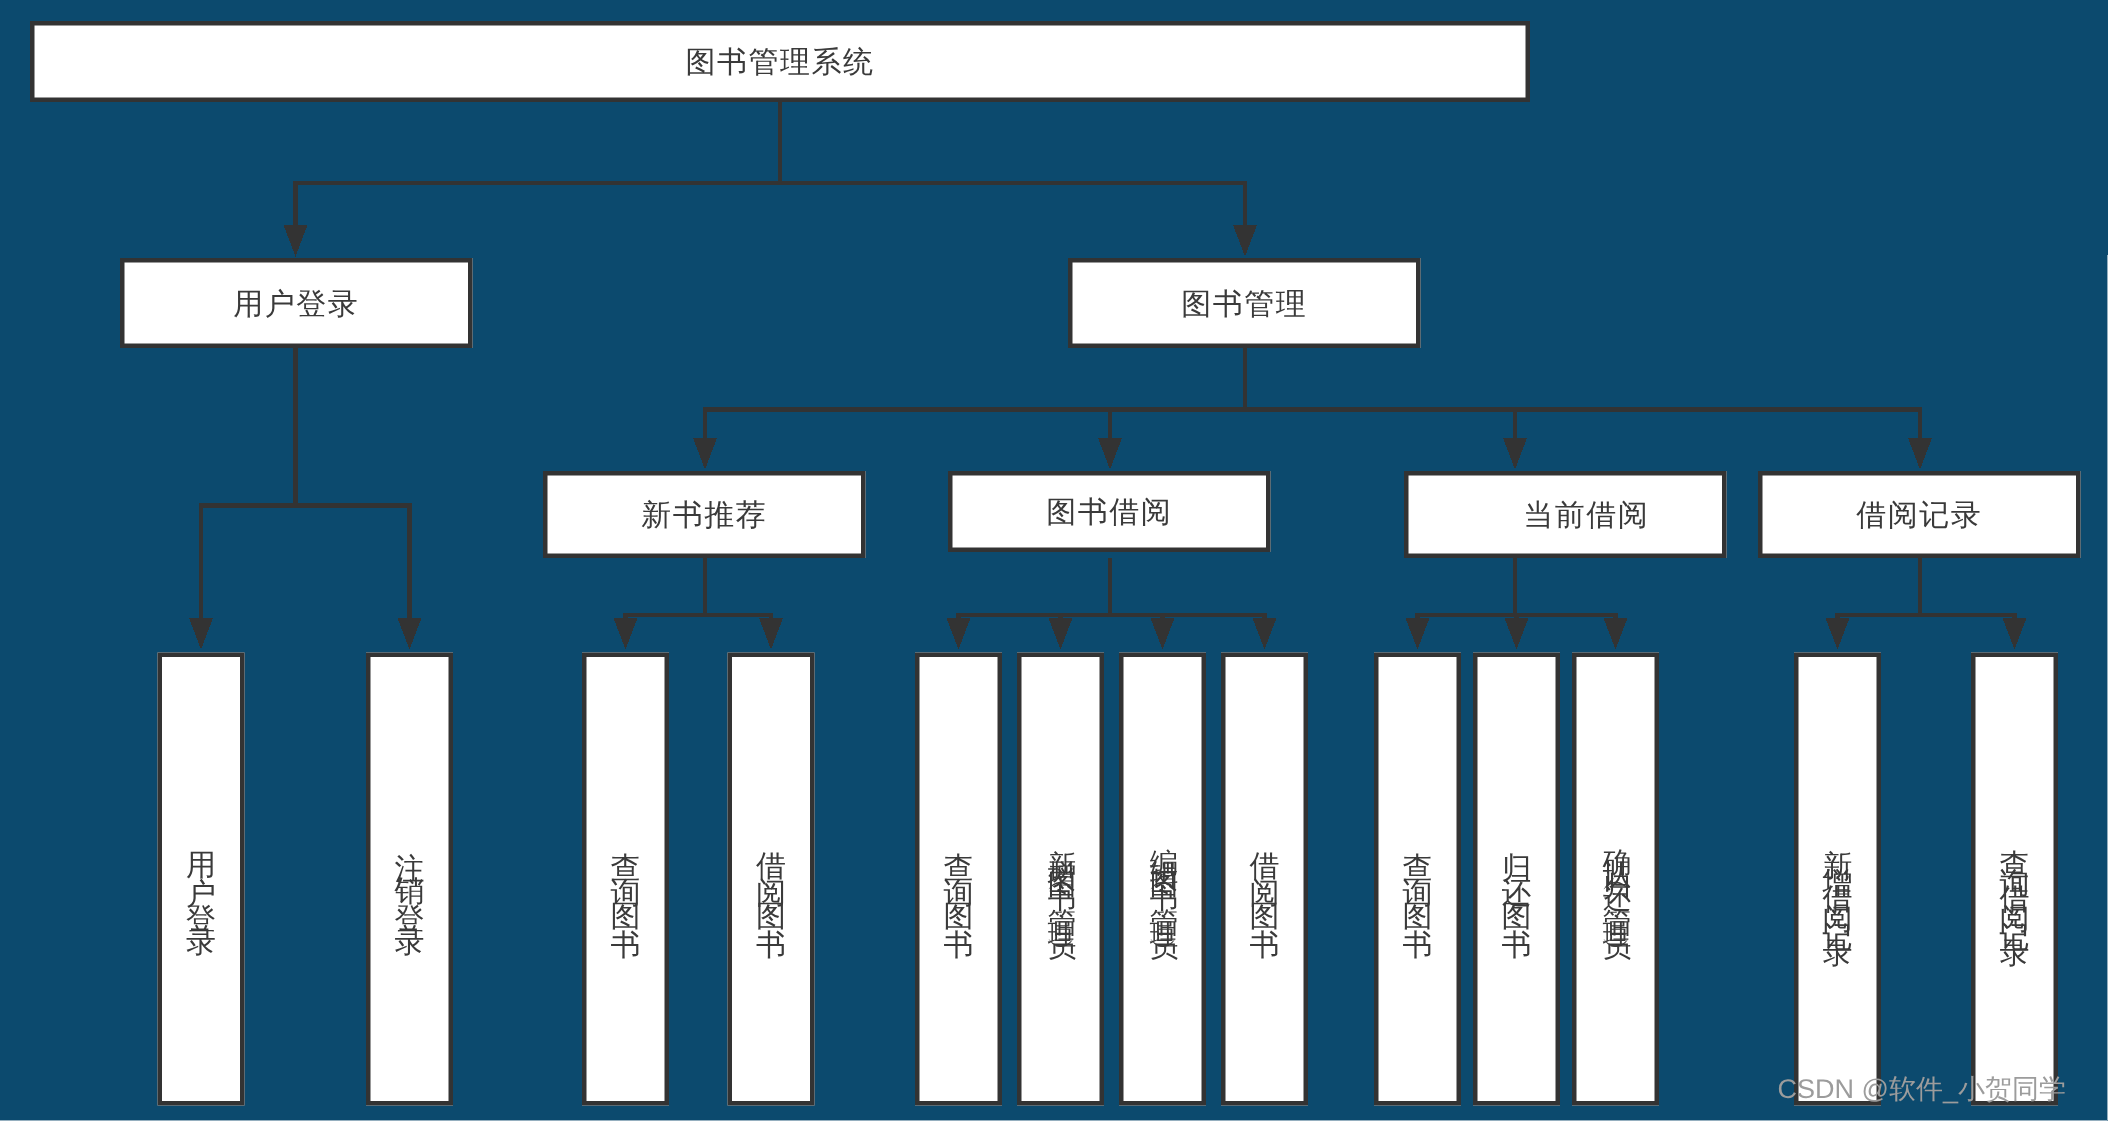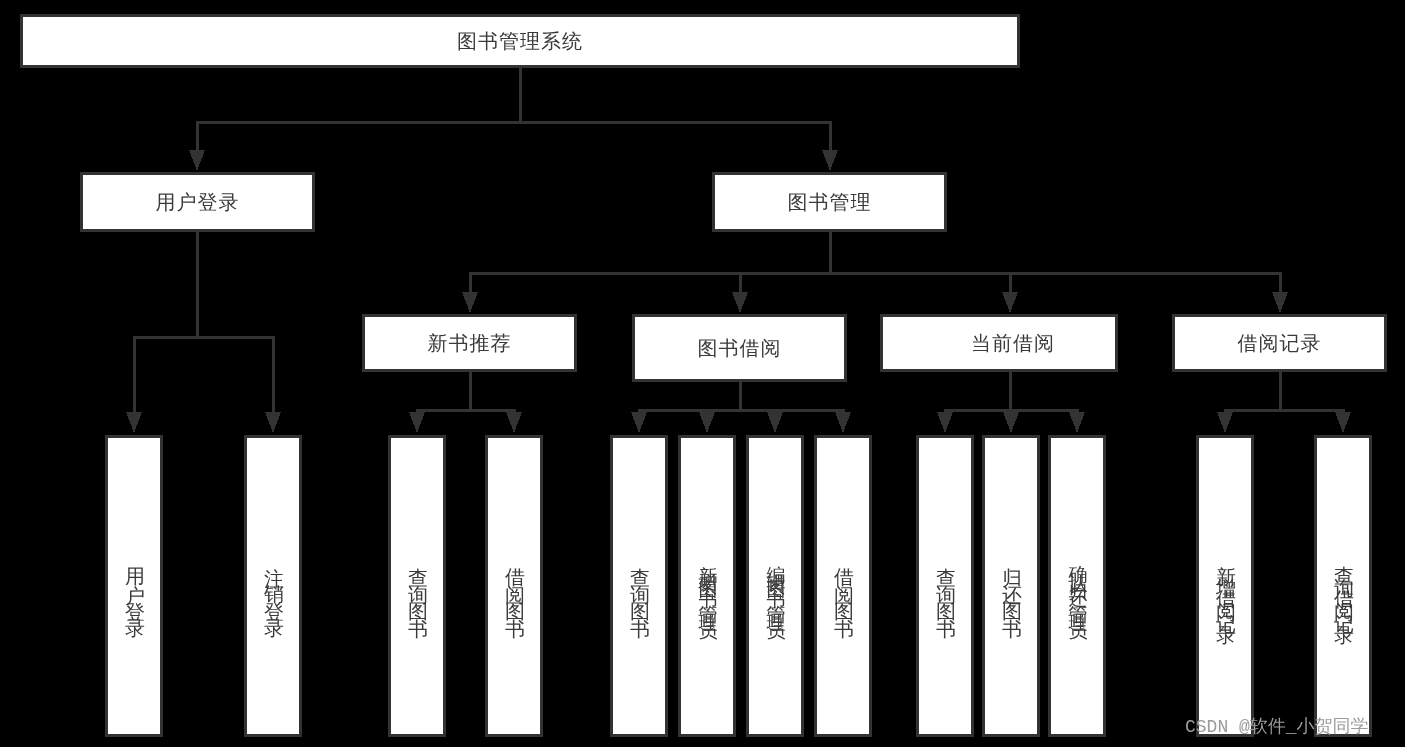--- a/index.html
+++ b/index.html
@@ -1,21 +1,21 @@
 <!DOCTYPE html>
 <html><head>
 <meta charset="utf-8">
 <style>
   html, body { margin: 0; padding: 0; background: #ffffff; }
   .stage {
     position: relative;
     width: 1405px;
     height: 747px;
-    background: #000000;
-    font-family: Liberation Mono, monospace;
+    background: #0c4a6e;
+    font-family: Liberation Sans, sans-serif;
     color: #3a3a3a;
     overflow: hidden;
   }
   .edges {
     position: absolute;
     left: 0; top: 0;
     width: 1405px; height: 747px;
     pointer-events: none;
   }
   .node {
@@ -38,22 +38,22 @@
     white-space: nowrap;
   }
   .vnode.short span { letter-spacing: 17px; }
   .vnode.mid span   { letter-spacing: 12px; }
   .vnode.long span  { letter-spacing: 8px; font-size: 19px; }
   
   .n-root      { left: 20px;   top: 14px;  width: 1000px; height: 54px; }
   .n-login     { left: 80px;   top: 172px; width: 235px;  height: 60px; }
   .n-mgmt      { left: 712px;  top: 172px; width: 235px;  height: 60px; }
   .n-newbooks  { left: 362px;  top: 314px; width: 215px;  height: 58px; }
-  .n-borrow    { left: 632px;  top: 314px; width: 215px;  height: 68px; }
-  .n-current   { left: 880px;  top: 314px; width: 238px;  height: 58px; padding-left: 28px; }
+  .n-borrow    { left: 632px;  top: 314px; width: 215px;  height: 54px; }
+  .n-current   { left: 936px;  top: 314px; width: 215px;  height: 58px; padding-left: 28px; }
   .n-records   { left: 1172px; top: 314px; width: 215px;  height: 58px; }
   
   .leaf { top: 435px; width: 58px; height: 302px; }
   .l1  { left: 105px; }
   .l2  { left: 244px; }
   .l3  { left: 388px; }
   .l4  { left: 485px; }
   .l5  { left: 610px; }
   .l6  { left: 678px; }
   .l7  { left: 746px; }

